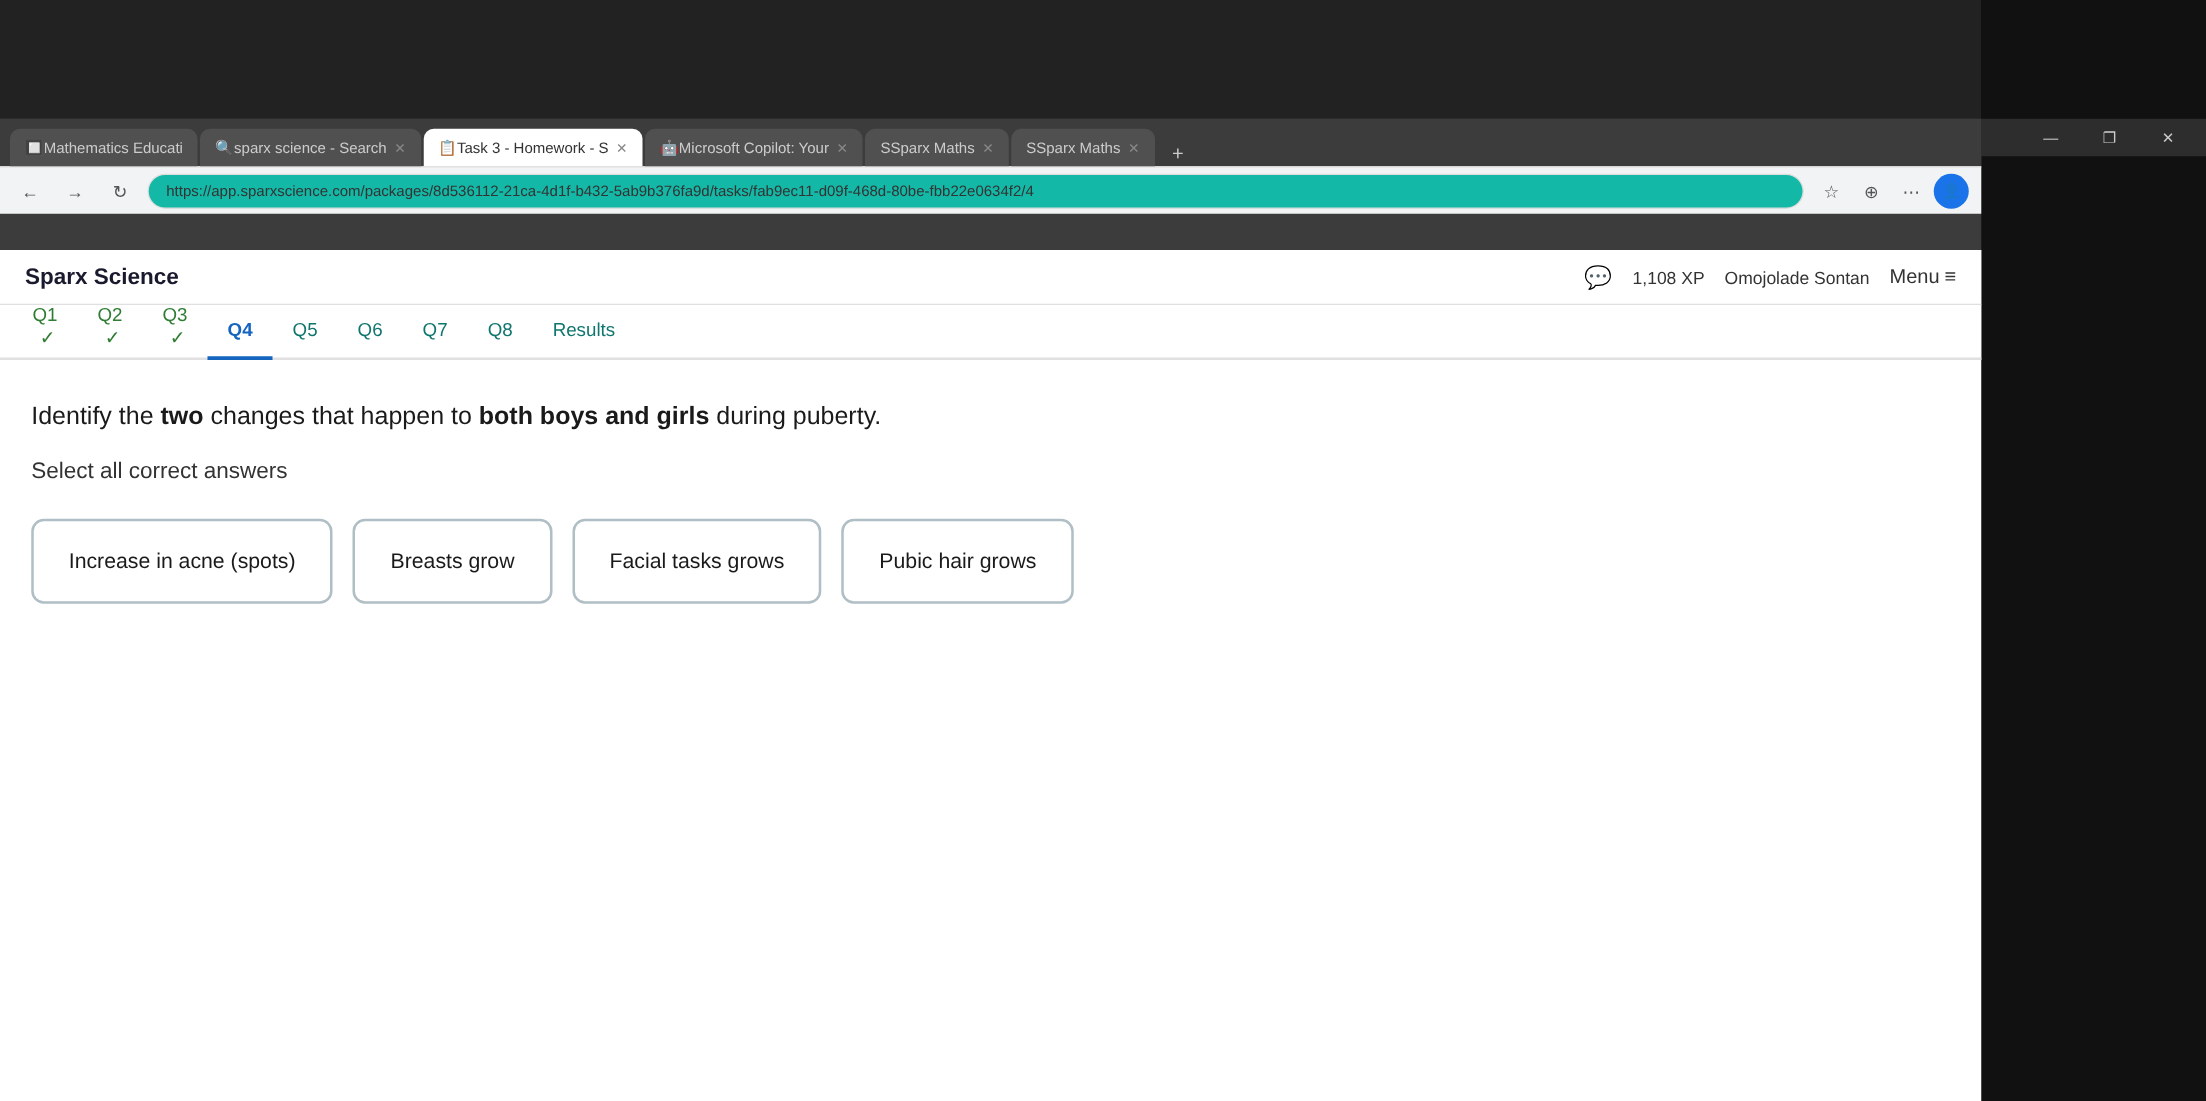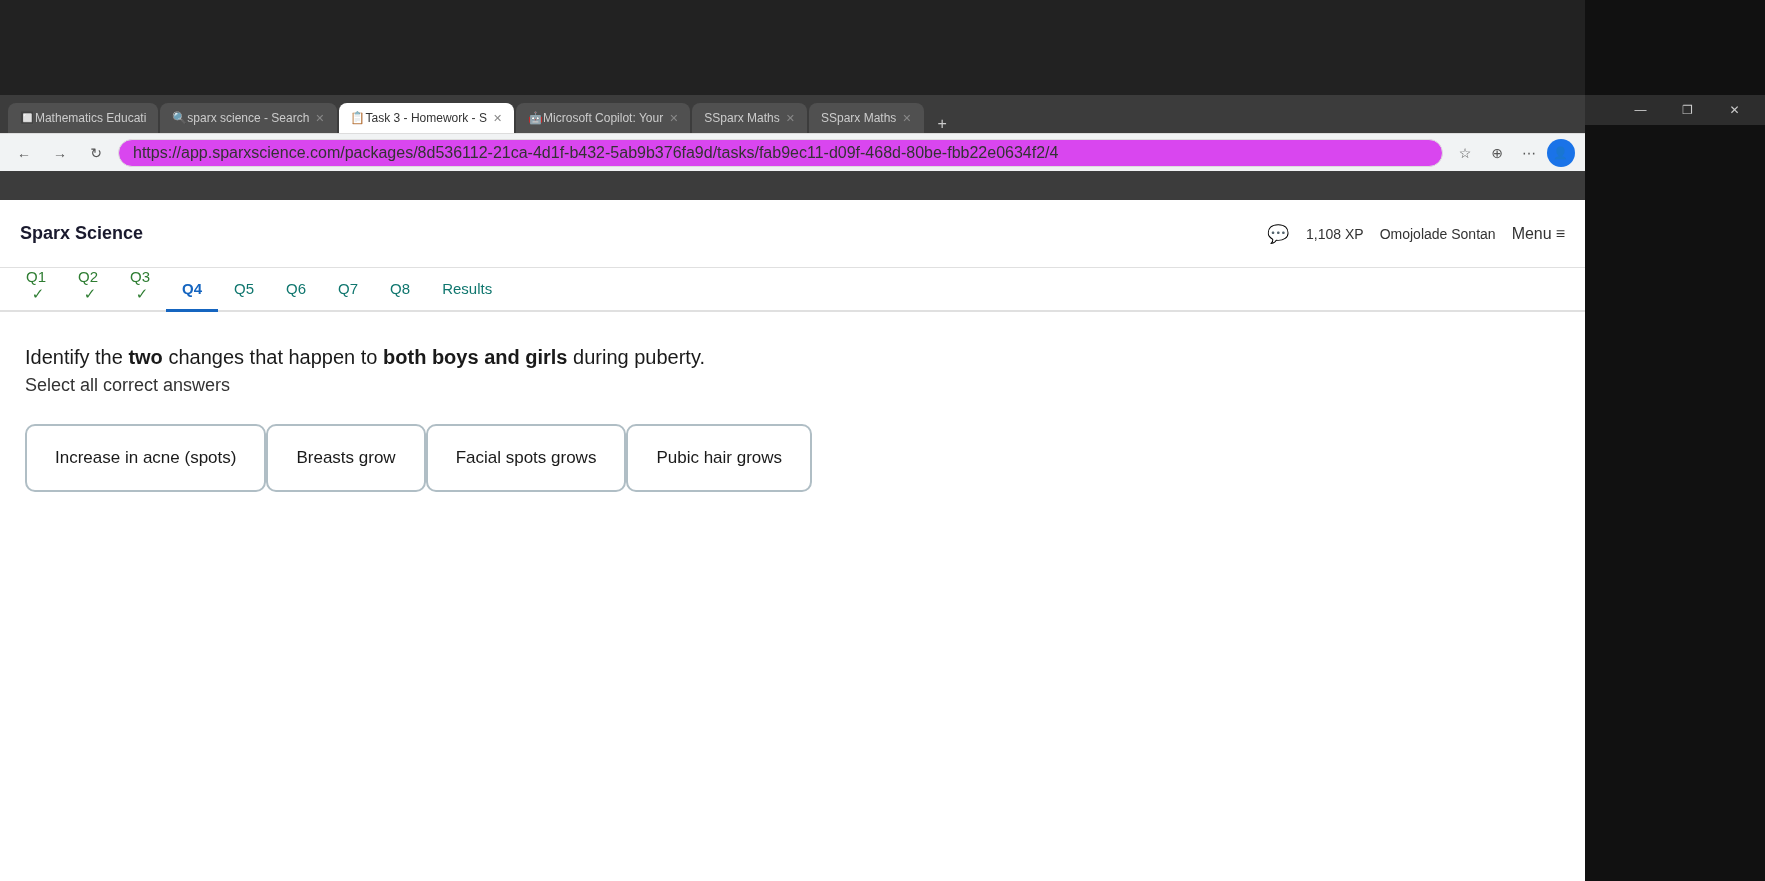--- a/index.html
+++ b/index.html
@@ -82,23 +82,23 @@
       display: flex;
       align-items: center;
       justify-content: center;
     }
 
     .address-input {
       flex: 1;
       height: 28px;
       border: none;
       border-radius: 14px;
-      background: #d946ef;
+      background: #14b8a6;
       padding: 0 14px;
-      font-size: 16px;
+      font-size: 12px;
       color: #333;
       outline: none;
       border: 1px solid #ddd;
     }
 
     .browser-actions {
       display: flex;
       gap: 4px;
     }
 
@@ -120,21 +120,21 @@
       left: 0;
       right: 180px;
       bottom: 0;
       background: #fff;
     }
 
     
     .sparx-header {
       background: #fff;
       border-bottom: 1px solid #e0e0e0;
-      height: 68px;
+      height: 44px;
       display: flex;
       align-items: center;
       padding: 0 20px;
       justify-content: space-between;
     }
 
     .sparx-logo {
       font-size: 18px;
       font-weight: bold;
       color: #1a1a2e;
@@ -207,41 +207,42 @@
     }
 
     
     .question-content {
       padding: 30px 25px;
     }
 
     .question-text {
       font-size: 20px;
       color: #1a1a1a;
-      margin-bottom: 3px;
+      margin-bottom: 18px;
       line-height: 1.5;
     }
 
     .question-text strong {
       font-weight: 700;
     }
 
     .select-instruction {
       font-size: 18px;
       color: #333;
       margin-bottom: 28px;
     }
 
     .select-instruction strong {
       font-weight: 400;
       text-align: center;
     }
 
     .answer-options {
       display: flex;
+      gap: 16px;
       flex-wrap: wrap;
     }
 
     .answer-btn {
       padding: 22px 28px;
       border: 2px solid #b0bec5;
       border-radius: 10px;
       background: #fff;
       font-size: 17px;
       color: #1a1a1a;
@@ -408,17 +409,17 @@
       <span>Identify the </span><strong>two</strong><span> changes that happen to </span><strong>both boys and girls</strong><span> during puberty.</span>
     </div>
 
     <div class="select-instruction">
       <span>Select </span><strong>all</strong><span> correct answers</span>
     </div>
 
     <div class="answer-options">
       <button class="answer-btn">Increase in acne (spots)</button>
       <button class="answer-btn">Breasts grow</button>
-      <button class="answer-btn">Facial spots grows</button>
+      <button class="answer-btn">Facial tasks grows</button>
       <button class="answer-btn">Pubic hair grows</button>
     </div>
   </div>
 </div>
 
 </body></html>

